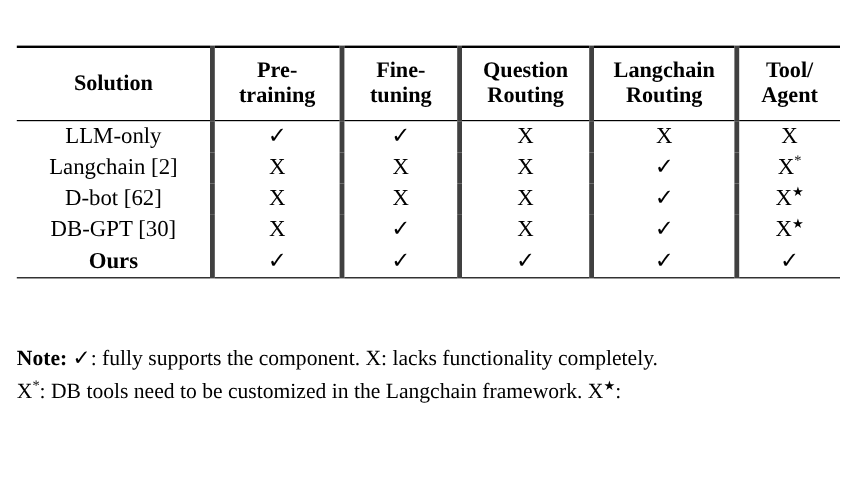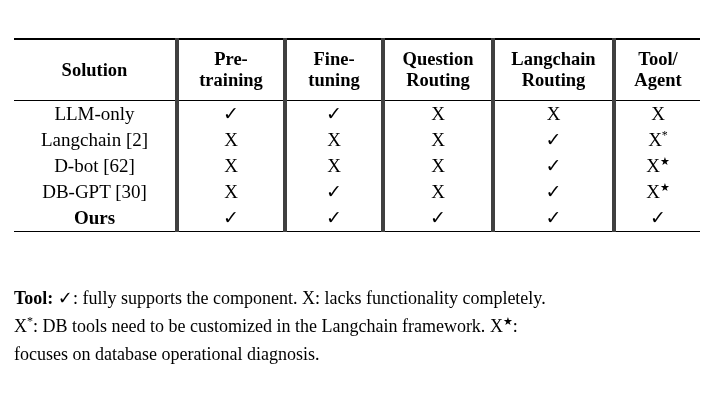--- a/index.html
+++ b/index.html
@@ -224,18 +224,17 @@
             <td class="vrule mark-cell"><span class="mark"><span>✓</span></span></td>
             <td class="vrule mark-cell"><span class="mark"><span>✓</span></span></td>
             <td class="vrule mark-cell"><span class="mark"><span>✓</span></span></td>
             <td class="vrule mark-cell"><span class="mark"><span>✓</span></span></td>
           </tr>
         </tbody>
     </table>
   </div>
 
   <div class="note">
-    <span class="note-line"><span class="note-label">Tool:</span> <span class="nmark">✓</span><span>: fully supports the component. X: lacks functionality completely.</span></span>
+    <span class="note-line"><span class="note-label">Note:</span> <span class="nmark">✓</span><span>: fully supports the component. X: lacks functionality completely.</span></span>
     <span class="note-line"><span class="nmark"><span>X</span><sup>*</sup></span><span>: DB tools need to be customized in the Langchain framework.</span> <span class="nmark"><span>X</span><sup class="star">★</sup></span><span>:</span></span>
-    <span class="note-line">focuses on database operational diagnosis.</span>
   </div>
 
 </div>
 
 </body></html>

